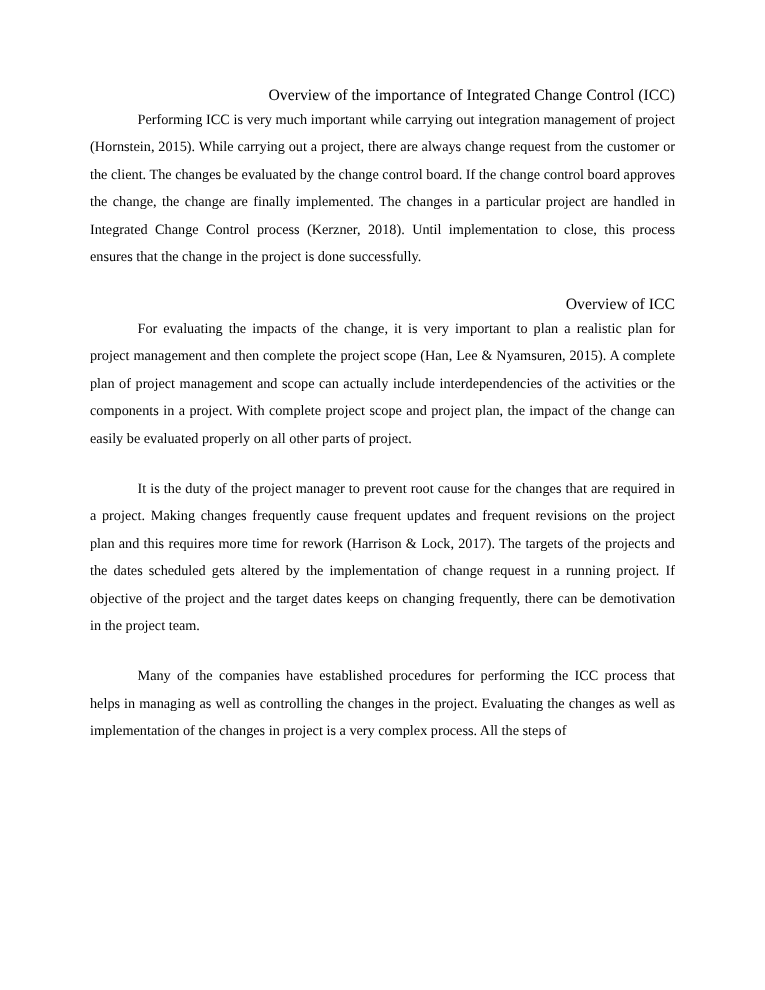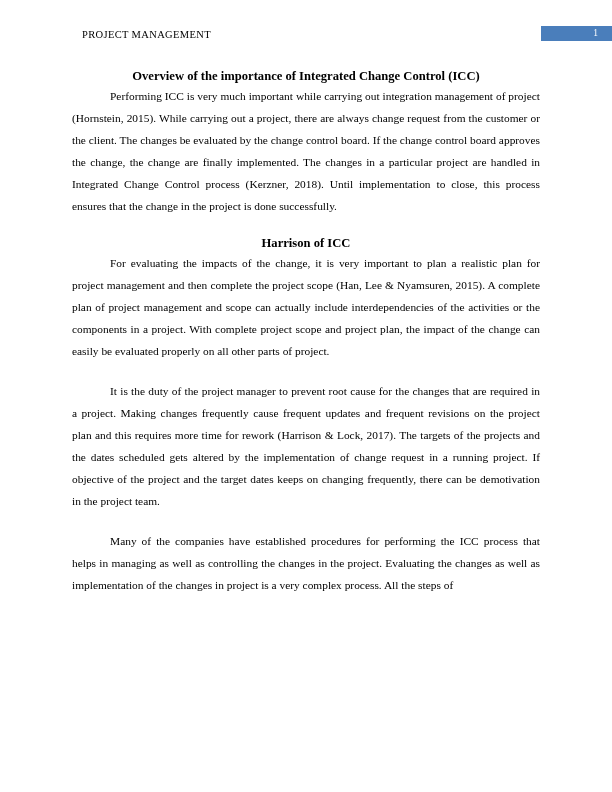--- a/index.html
+++ b/index.html
@@ -61,57 +61,51 @@
   .content {
     position: absolute;
     left: 72px;
     top: 68px;
     width: 468px;
   }
 
   h2.section-heading {
     margin: 0;
     font-size: 12.6px;
-    font-weight: bold;
+    font-weight: normal;
     line-height: 17px;
-    text-align: center;
+    text-align: right;
   }
   .heading-block-1 { margin-bottom: 20px; }
   .heading-block-2 { margin-top: 10px; margin-bottom: 20px; }
 
   p.body-paragraph {
     margin: 0 0 18px 0;
     font-size: 11.4px;
     line-height: 22px;
     text-align: justify;
     text-indent: 38px;
     text-justify: inter-word;
     hyphens: none;
   }
   p.body-paragraph:last-child { margin-bottom: 0; }
 </style>
 </head>
 <body>
 
 <div class="page">
 
-  <div class="page-header">
-    <div class="header-title">PROJECT MANAGEMENT</div>
-    <div class="page-number-badge">
-      <span class="num">1</span>
-    </div>
-  </div>
 
   <div class="content">
 
     <h2 class="section-heading heading-block-1">Overview of the importance of Integrated Change Control (ICC)</h2>
 
     <p class="body-paragraph">Performing ICC is very much important while carrying out integration management of project (Hornstein, 2015). While carrying out a project, there are always change request from the customer or the client. The changes be evaluated by the change control board. If the change control board approves the change, the change are finally implemented. The changes in a particular project are handled in Integrated Change Control process (Kerzner, 2018). Until implementation to close, this process ensures that the change in the project is done successfully.</p>
 
-    <h2 class="section-heading heading-block-2">Harrison of ICC</h2>
+    <h2 class="section-heading heading-block-2">Overview of ICC</h2>
 
     <p class="body-paragraph">For evaluating the impacts of the change, it is very important to plan a realistic plan for project management and then complete the project scope (Han, Lee &amp; Nyamsuren, 2015). A complete plan of project management and scope can actually include interdependencies of the activities or the components in a project. With complete project scope and project plan, the impact of the change can easily be evaluated properly on all other parts of project.</p>
 
     <p class="body-paragraph">It is the duty of the project manager to prevent root cause for the changes that are required in a project. Making changes frequently cause frequent updates and frequent revisions on the project plan and this requires more time for rework (Harrison &amp; Lock, 2017). The targets of the projects and the dates scheduled gets altered by the implementation of change request in a running project. If objective of the project and the target dates keeps on changing frequently, there can be demotivation in the project team.</p>
 
     <p class="body-paragraph">Many of the companies have established procedures for performing the ICC process that helps in managing as well as controlling the changes in the project. Evaluating the changes as well as implementation of the changes in project is a very complex process. All the steps of</p>
 
   </div>
 </div>
 

